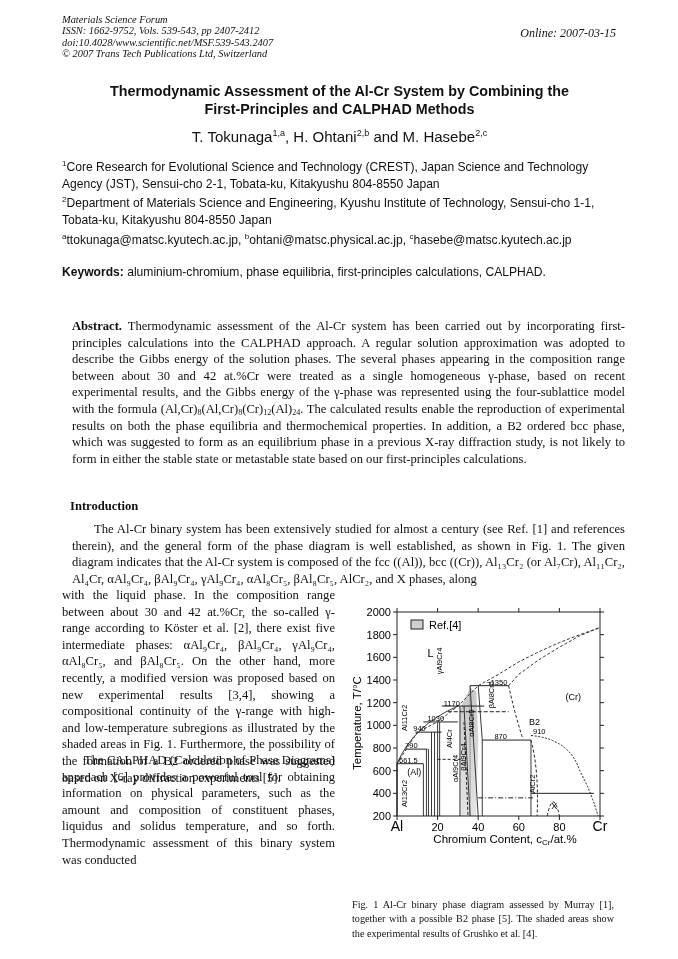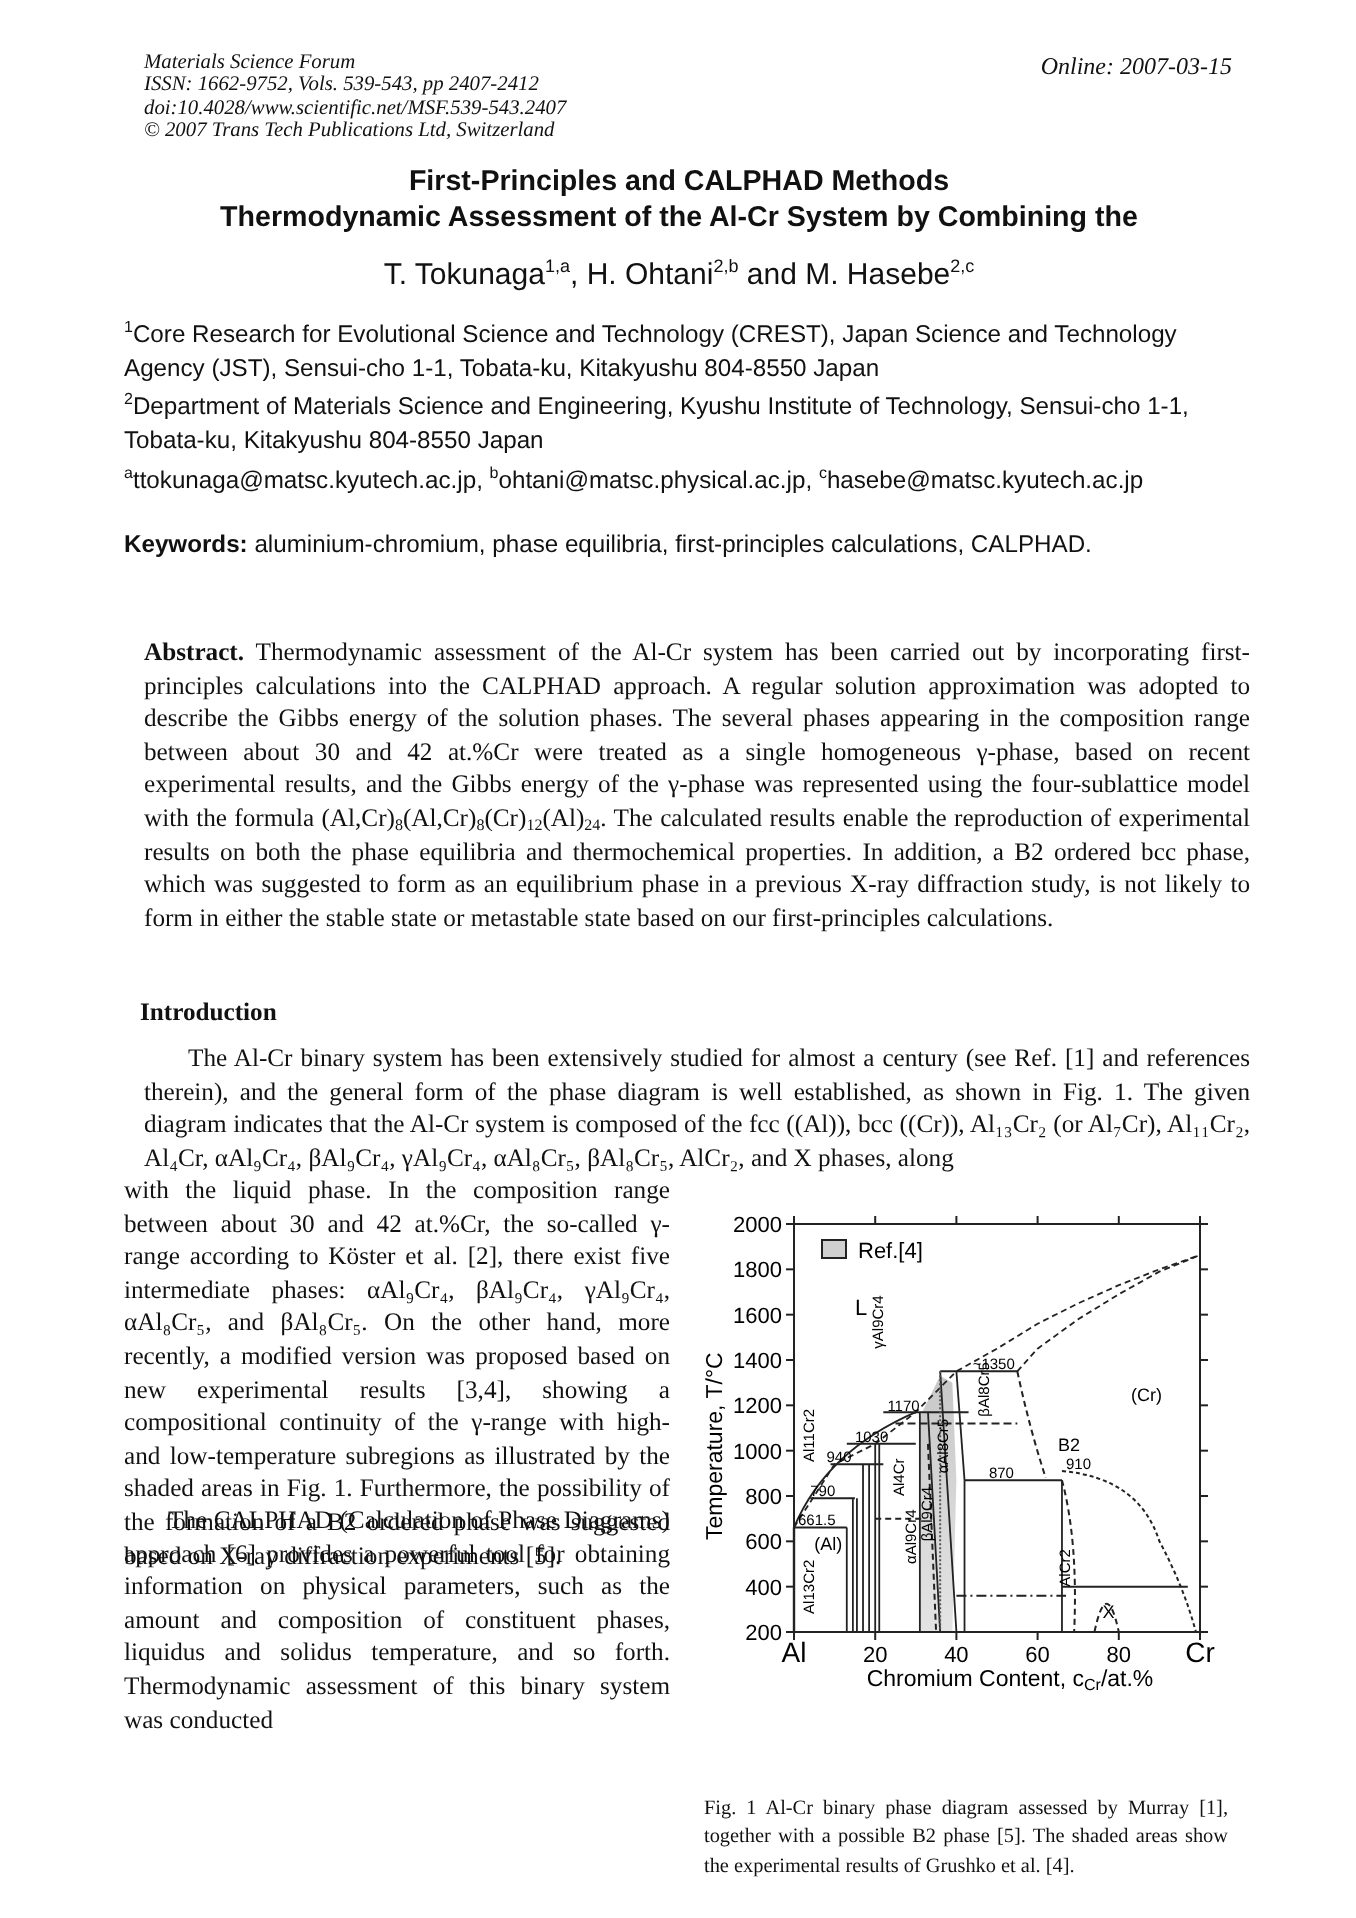--- a/index.html
+++ b/index.html
@@ -1,20 +1,20 @@
 <!DOCTYPE html>
 <html><head>
 <meta charset="utf-8">
 <style>
   html, body { margin: 0; padding: 0; background: #ffffff; }
   body { width: 678px; height: 959px; position: relative; overflow: hidden; color: #111; }
   .serif { font-family: "Liberation Serif", "DejaVu Serif", serif; }
   .sans { font-family: "Liberation Sans", "DejaVu Sans", sans-serif; }
 
-  .header-left { position: absolute; left: 72px; top: 14px; font-size: 10.4px; line-height: 11.4px; font-style: italic; margin-top: 12px; }
+  .header-left { position: absolute; left: 62px; top: 14px; font-size: 10.4px; line-height: 11.4px; font-style: italic; }
   .header-left div { white-space: nowrap; }
   .header-right { position: absolute; right: 62px; top: 14px; font-size: 12px; font-style: italic; margin-top: 12px; }
 
   .title { position: absolute; left: 62px; width: 555px; top: 82px; text-align: center; font-weight: bold; font-size: 14.3px; line-height: 18px; }
   .authors { position: absolute; left: 62px; width: 555px; top: 128px; text-align: center; font-size: 15px; }
   .authors sup { font-size: 9px; }
   .affil { position: absolute; left: 62px; width: 555px; text-align: left; font-size: 12.1px; line-height: 16.5px; }
   .affil sup { font-size: 8px; }
   .affil1 { top: 156px; }
   .affil2 { top: 192px; }
@@ -39,31 +39,31 @@
 
 <div class="header-left serif">
   <div>Materials Science Forum</div>
   <div>ISSN: 1662-9752, Vols. 539-543, pp 2407-2412</div>
   <div>doi:10.4028/www.scientific.net/MSF.539-543.2407</div>
   <div>© 2007 Trans Tech Publications Ltd, Switzerland</div>
 </div>
 <div class="header-right serif">Online: 2007-03-15</div>
 
 <div class="title sans">
+  <div>Thermodynamic Assessment of the Al-Cr System by Combining the</div>
   <div>First-Principles and CALPHAD Methods</div>
-  <div>Thermodynamic Assessment of the Al-Cr System by Combining the</div>
 </div>
 
 <div class="authors sans">
   <span>T. Tokunaga</span><sup>1,a</sup><span>, </span><span>H. Ohtani</span><sup>2,b</sup><span> and </span><span>M. Hasebe</span><sup>2,c</sup>
 </div>
 
 <div class="affil affil1 sans">
   <div><sup>1</sup><span>Core Research for Evolutional Science and Technology (CREST), Japan Science and Technology</span></div>
-  <div>Agency (JST), Sensui-cho 1-1, Tobata-ku, Kitakyushu 804-8550 Japan</div>
+  <div>Agency (JST), Sensui-cho 2-1, Tobata-ku, Kitakyushu 804-8550 Japan</div>
 </div>
 <div class="affil affil2 sans">
   <div><sup>2</sup><span>Department of Materials Science and Engineering, Kyushu Institute of Technology, Sensui-cho 1-1,</span></div>
   <div>Tobata-ku, Kitakyushu 804-8550 Japan</div>
 </div>
 <div class="affil emails sans">
   <sup>a</sup><span>ttokunaga@matsc.kyutech.ac.jp</span>, <sup>b</sup><span>ohtani@matsc.physical.ac.jp</span>, <sup>c</sup><span>hasebe@matsc.kyutech.ac.jp</span>
 </div>
 
 <div class="keywords sans">

